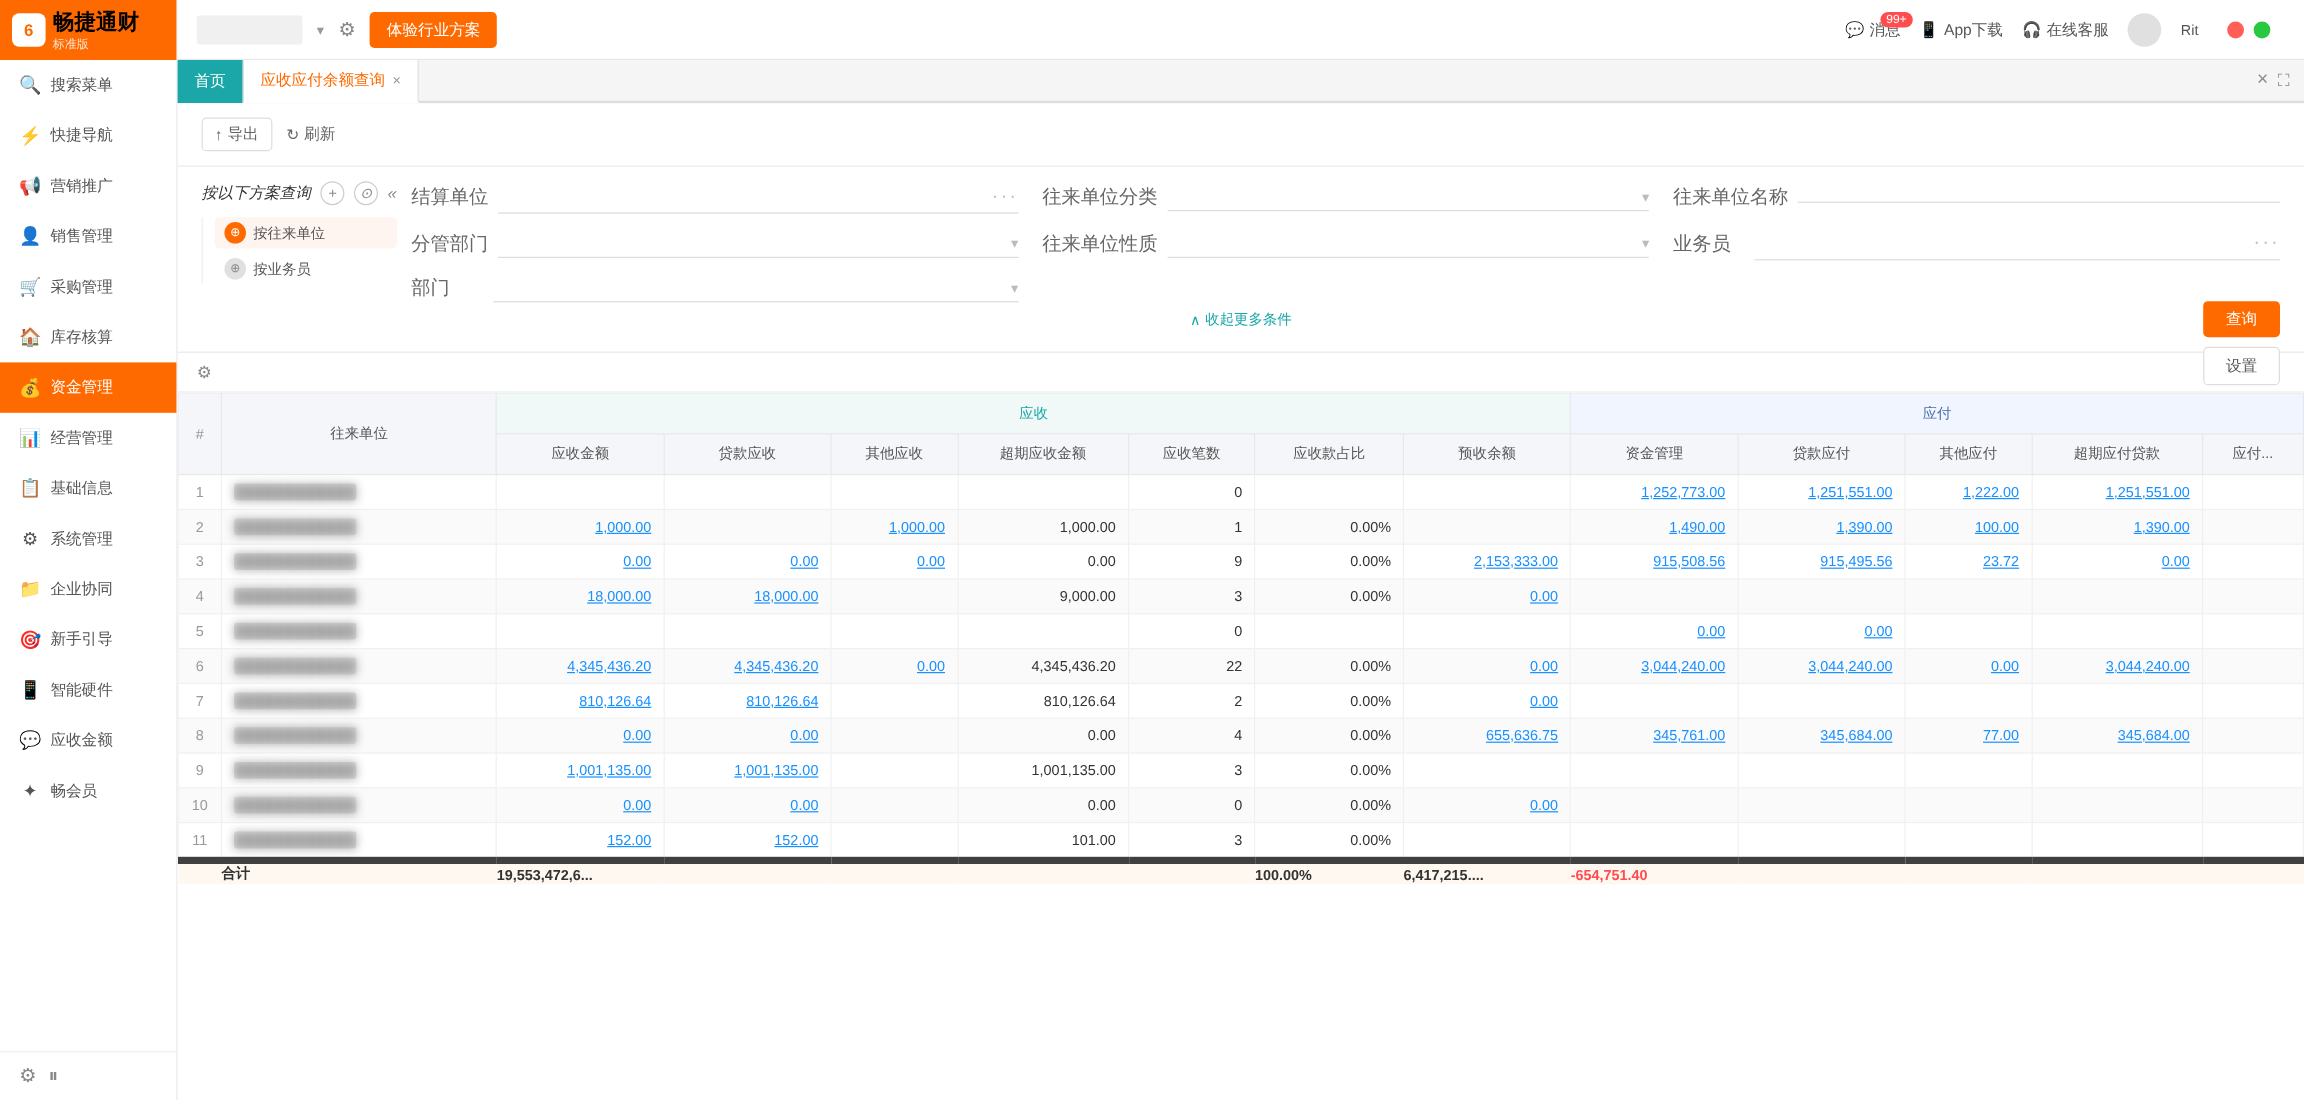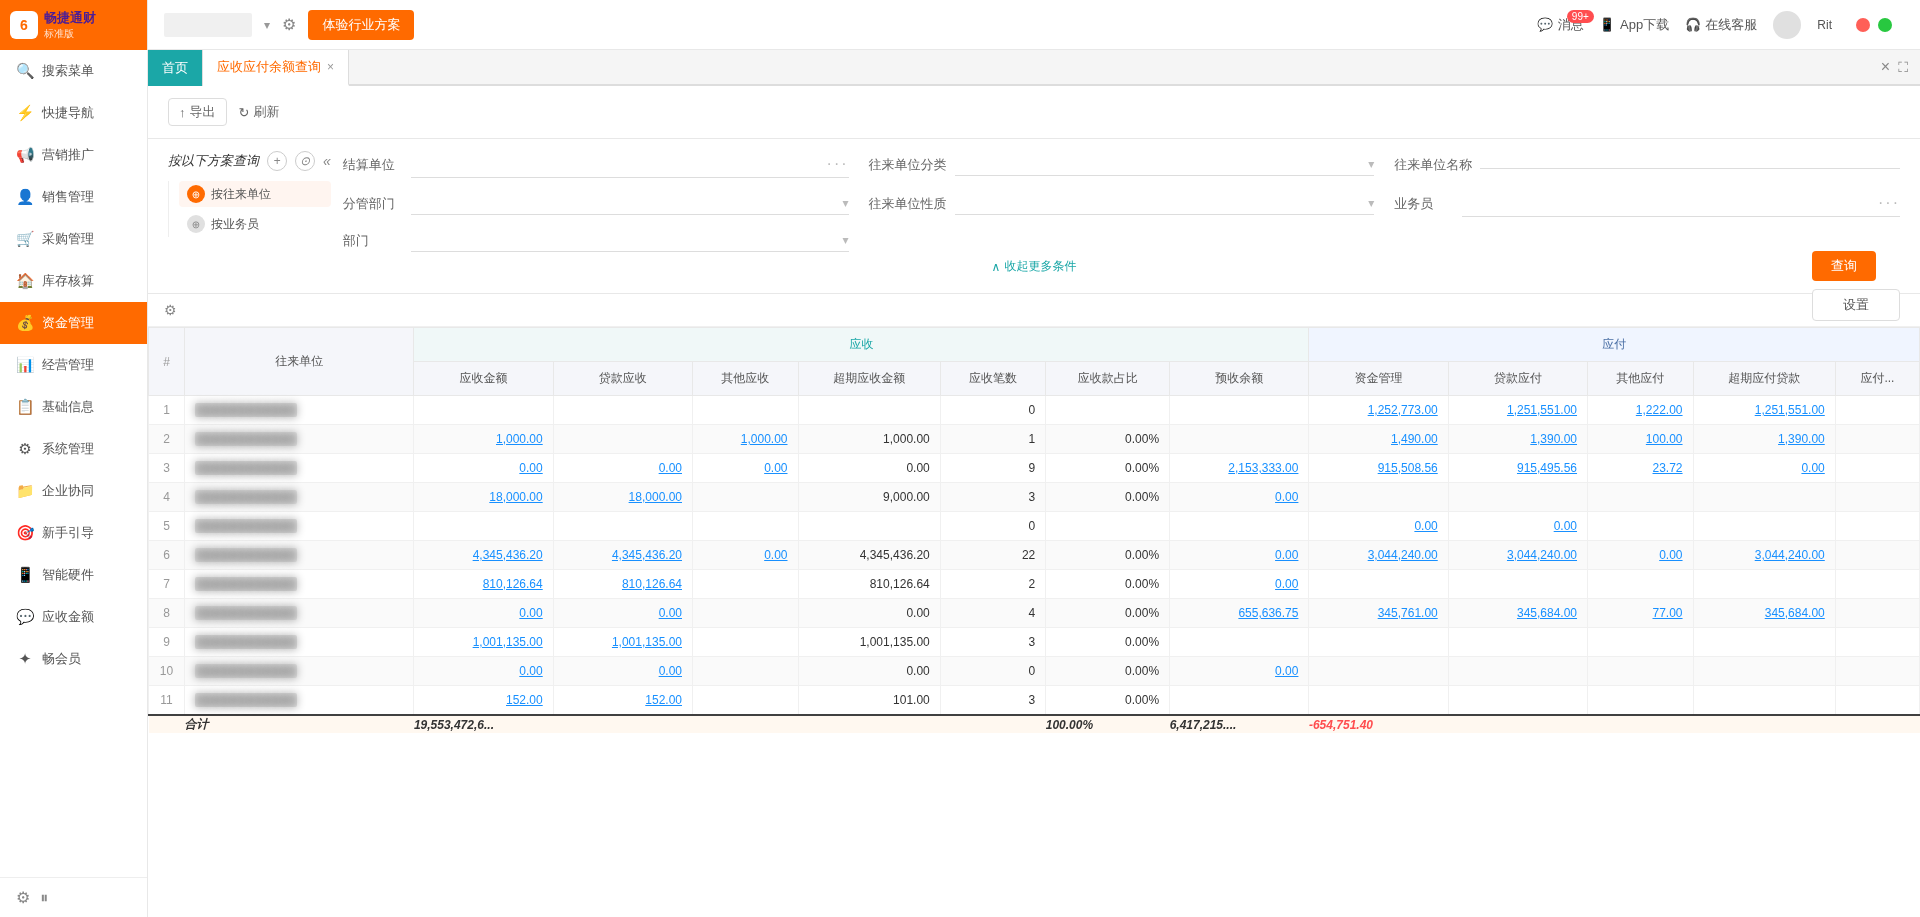--- a/index.html
+++ b/index.html
@@ -2,21 +2,21 @@
 <html><head>
   <meta charset="utf-8">
   <style>
     * { margin: 0; padding: 0; box-sizing: border-box; }
     body { font-family: 'Microsoft YaHei', Arial, sans-serif; font-size: 12px; background: #f0f2f5; color: #333; width: 1920px; height: 917px; overflow: hidden; display: flex; }
 
     
     .sidebar { width: 148px; background: #fff; height: 917px; display: flex; flex-direction: column; border-right: 1px solid #e8e8e8; flex-shrink: 0; }
     .sidebar-logo { height: 50px; background: #ff6a00; display: flex; align-items: center; padding: 0 10px; gap: 6px; }
     .sidebar-logo-icon { width: 28px; height: 28px; background: #fff; border-radius: 6px; display: flex; align-items: center; justify-content: center; color: #ff6a00; font-weight: bold; font-size: 14px; }
-    .sidebar-logo-text { color: #4c1d95; font-size: 13px; font-weight: bold; }
+    .sidebar-logo-text { color: #000000; font-size: 18px; font-weight: bold; }
     .sidebar-logo-sub { color: rgba(255,255,255,0.8); font-size: 10px; }
     .sidebar-item { display: flex; align-items: center; padding: 12px 16px; cursor: pointer; gap: 8px; color: #555; font-size: 13px; }
     .sidebar-item.active { background: #ff6a00; color: #fff; }
     .sidebar-item .si-icon { font-size: 15px; width: 18px; text-align: center; }
     .sidebar-bottom { margin-top: auto; border-top: 1px solid #eee; display: flex; align-items: center; padding: 10px 16px; gap: 10px; }
     .sidebar-bottom .gear-icon, .sidebar-bottom .collapse-icon { cursor: pointer; color: #888; font-size: 16px; }
 
     
     .main { flex: 1; display: flex; flex-direction: column; height: 917px; }
 
@@ -50,21 +50,21 @@
     .btn-refresh { display: flex; align-items: center; gap: 4px; color: #666; cursor: pointer; font-size: 13px; background: none; border: none; }
 
     
     .filter-area { background: #fff; padding: 12px 20px; border-bottom: 1px solid #e8e8e8; }
     .filter-label-group { display: flex; align-items: center; gap: 8px; color: #333; font-size: 13px; font-weight: 500; }
     .filter-icon-add { width: 20px; height: 20px; border: 1px solid #ccc; border-radius: 50%; display: flex; align-items: center; justify-content: center; cursor: pointer; color: #888; font-size: 12px; }
     .filter-icon-setting { width: 20px; height: 20px; border: 1px solid #ccc; border-radius: 50%; display: flex; align-items: center; justify-content: center; cursor: pointer; color: #888; font-size: 12px; }
     .filter-icon-collapse { color: #888; cursor: pointer; font-size: 14px; }
     .filter-fields { flex: 1; display: grid; grid-template-columns: 1fr 1fr 1fr; gap: 12px 20px; }
     .filter-field { display: flex; align-items: center; gap: 8px; }
-    .filter-field-label { color: #666; font-size: 13px; white-space: nowrap; min-width: 60px; }
+    .filter-field-label { color: #666; font-size: 16px; white-space: nowrap; min-width: 60px; }
     .filter-field-input { flex: 1; border: none; border-bottom: 1px solid #ddd; padding: 4px 0; font-size: 12px; color: #333; background: transparent; display: flex; align-items: center; justify-content: space-between; cursor: pointer; }
     .filter-field-dots { color: #bbb; font-size: 16px; letter-spacing: 2px; }
     .filter-dropdown-arrow { color: #bbb; font-size: 12px; }
     .filter-scheme { display: flex; flex-direction: column; gap: 4px; padding-left: 10px; border-left: 1px solid #eee; min-width: 120px; }
     .filter-scheme-item { display: flex; align-items: center; gap: 6px; cursor: pointer; padding: 4px 8px; border-radius: 4px; font-size: 12px; color: #555; }
     .filter-scheme-item.active { background: #fff5f0; }
     .filter-scheme-icon { width: 18px; height: 18px; background: #ff6a00; border-radius: 50%; display: flex; align-items: center; justify-content: center; color: #fff; font-size: 10px; }
     .filter-scheme-icon2 { width: 18px; height: 18px; background: #e0e0e0; border-radius: 50%; display: flex; align-items: center; justify-content: center; color: #888; font-size: 10px; }
     .filter-collapse-btn { display: flex; align-items: center; justify-content: center; gap: 4px; color: #1ba7a7; cursor: pointer; font-size: 12px; padding: 6px 0; }
 
@@ -77,21 +77,21 @@
     table thead tr { background: #f5f6fa; }
     table thead th { padding: 8px 10px; text-align: center; border: 1px solid #e8e8e8; color: #555; font-weight: 500; white-space: nowrap; }
     table thead th.group-header { background: #f0f8f8; color: #1ba7a7; }
     table thead th.group-header-pay { background: #f0f5ff; color: #4a6fa5; }
     table tbody tr { background: #fff; }
     table tbody tr:nth-child(even) { background: #fafafa; }
     table tbody td { padding: 7px 10px; border: 1px solid #f0f0f0; text-align: center; white-space: nowrap; color: #333; }
     table tbody td.text-right { text-align: right; }
     table tbody td.num-link { color: #1890ff; text-decoration: underline; cursor: pointer; text-align: right; }
     .tfoot-row { background: #fff8f0 !important; font-weight: bold; }
-    .tfoot-row td { border-top: 2px solid #404040; font-style: italic; }
+    .tfoot-row td { border-top: 6px solid #404040; }
     .col-index { width: 36px; color: #999; }
     .col-partner { min-width: 150px; text-align: left; }
     .blurred { color: transparent; text-shadow: 0 0 8px rgba(0,0,0,0.3); user-select: none; background: #e8e8e8; border-radius: 2px; }
 
     
     .win-controls { display: flex; align-items: center; gap: 8px; padding: 0 12px; }
     .win-btn { width: 14px; height: 14px; border-radius: 50%; cursor: pointer; border: none; }
     .win-btn-close { background: #ff5f57; }
     .win-btn-max { background: #28c840; }
 
@@ -311,21 +311,21 @@
               <span class="filter-field-label">部门</span>
               <div class="filter-field-input">
                 <span></span>
                 <span class="filter-dropdown-arrow">▾</span>
               </div>
             </div>
           </div>
 
           <div style="display:flex; align-items:flex-start; gap:8px; flex-direction:column; position:absolute; right:20px; top:112px;">
             <button style="background:#ff6a00; color:#fff; border:none; border-radius:4px; padding:6px 18px; font-size:13px; cursor:pointer; width:64px;">查询</button>
-            <button style="background:#fff; color:#555; border:1px solid #ddd; border-radius:4px; padding:6px 18px; font-size:13px; cursor:pointer; width:88px;">设置</button>
+            <button style="background:#fff; color:#555; border:1px solid #ddd; border-radius:4px; padding:6px 18px; font-size:13px; cursor:pointer; width:64px;">设置</button>
           </div>
         </div>
       </div>
 
       <div class="filter-collapse-btn">
         <span>∧</span>
         <span>收起更多条件</span>
       </div>
     </div>
 

